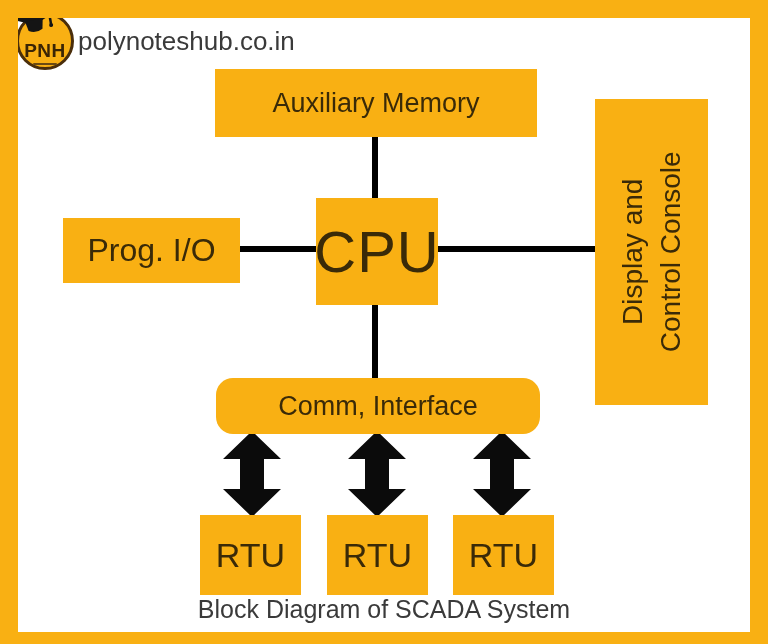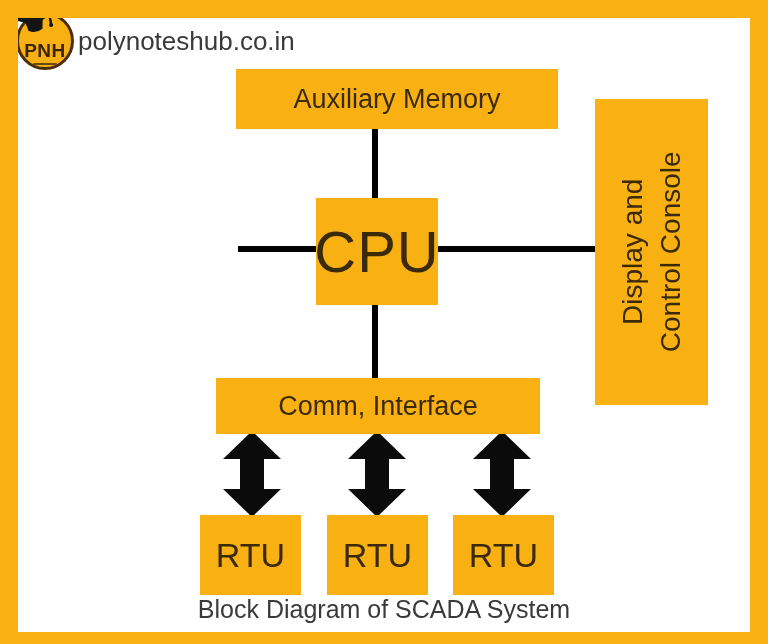--- a/index.html
+++ b/index.html
@@ -37,26 +37,26 @@
   }
   .logo-sub{width:24px;height:2px;background:#6B4A12;margin-top:3px;border-radius:1px;}
   .cap-icon{position:absolute;top:-7px;left:-5px;transform:rotate(-10deg);}
   .site-url{margin-left:4px;font-size:26px;font-weight:500;color:var(--ink);}
   
   .box{
     position:absolute;background:var(--accent);color:var(--box-text);
     display:flex;align-items:center;justify-content:center;
     text-align:center;font-weight:500;z-index:2;
   }
-  .box-aux{left:215px;top:69px;width:322px;height:60px;font-size:27px;margin-left:21px;}
+  .box-aux{left:215px;top:69px;width:322px;height:68px;font-size:27px;}
   .box-progio{left:63px;top:218px;width:177px;height:65px;font-size:32px;}
   .box-cpu{left:316px;top:198px;width:122px;height:107px;font-size:58px;letter-spacing:1px;}
   .box-console{left:595px;top:99px;width:113px;height:306px;font-size:28px;}
   .console-rotated{transform:rotate(-90deg);white-space:nowrap;line-height:1.35;text-align:center;}
-  .box-comm{left:216px;top:378px;width:324px;height:56px;font-size:27px;}
+  .box-comm{left:216px;top:378px;width:324px;height:56px;font-size:27px;border-radius:17px;}
   .box-rtu{top:515px;width:101px;height:80px;font-size:34px;}
   .box-rtu1{left:200px;}
   .box-rtu2{left:327px;}
   .box-rtu3{left:453px;}
   
   .conn{position:absolute;background:var(--line);z-index:1;}
   .conn-v1{left:372px;top:125px;width:6px;height:74px;}
   .conn-h1{left:238px;top:246px;width:78px;height:6px;}
   .conn-h2{left:438px;top:246px;width:157px;height:6px;}
   .conn-v2{left:372px;top:304px;width:6px;height:76px;}
@@ -94,20 +94,23 @@
 
   <div class="conn conn-v1"></div>
   <div class="conn conn-h1"></div>
   <div class="conn conn-h2"></div>
   <div class="conn conn-v2"></div>
 
   <div class="box box-aux">
     <span>Auxiliary Memory</span>
   </div>
 
+  <div class="box box-progio">
+    <span>Prog. I/O</span>
+  </div>
 
   <div class="box box-cpu">
     <span>CPU</span>
   </div>
 
   <div class="box box-console">
     <div class="console-rotated">
       <div>Display and</div>
       <div>Control Console</div>
     </div>

